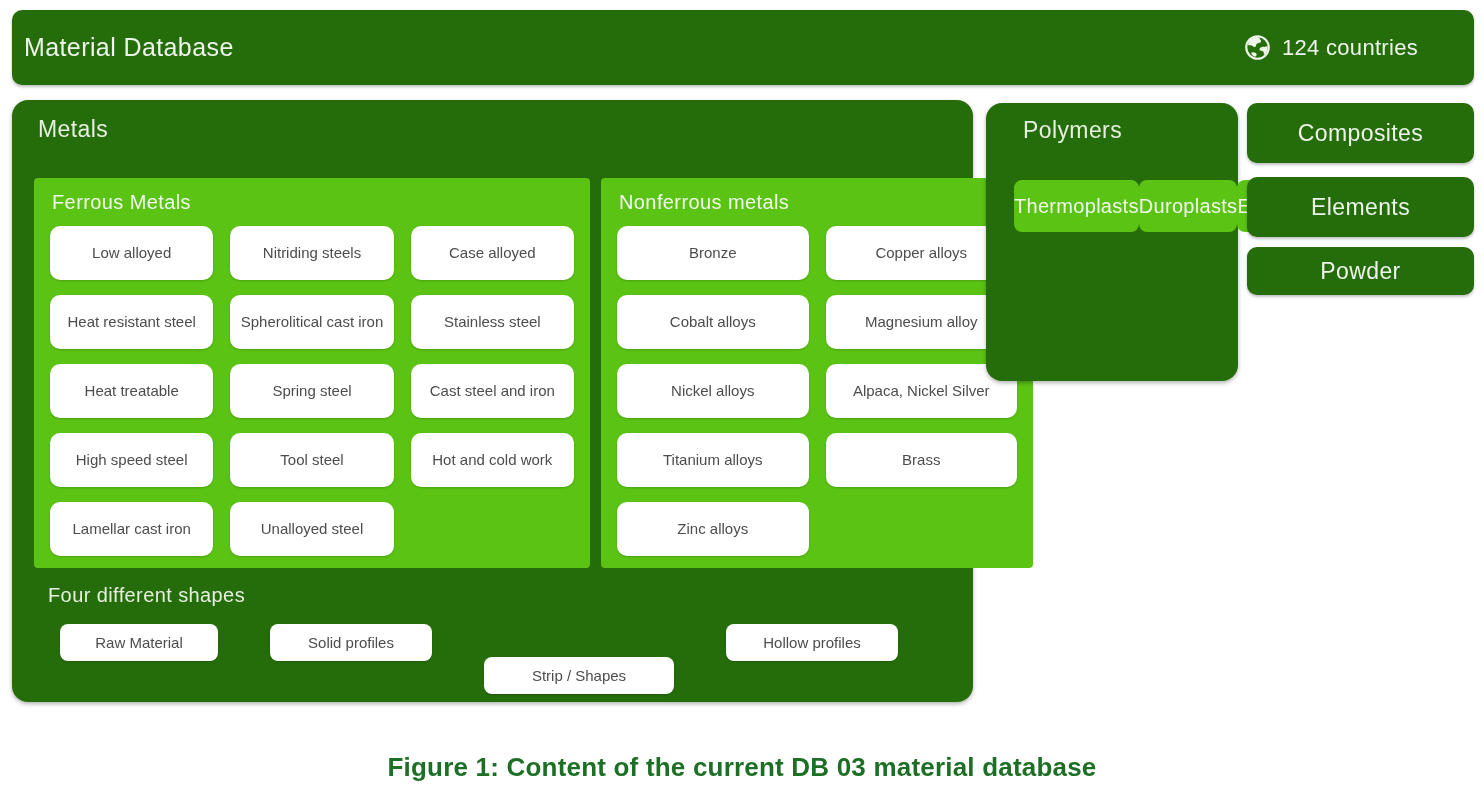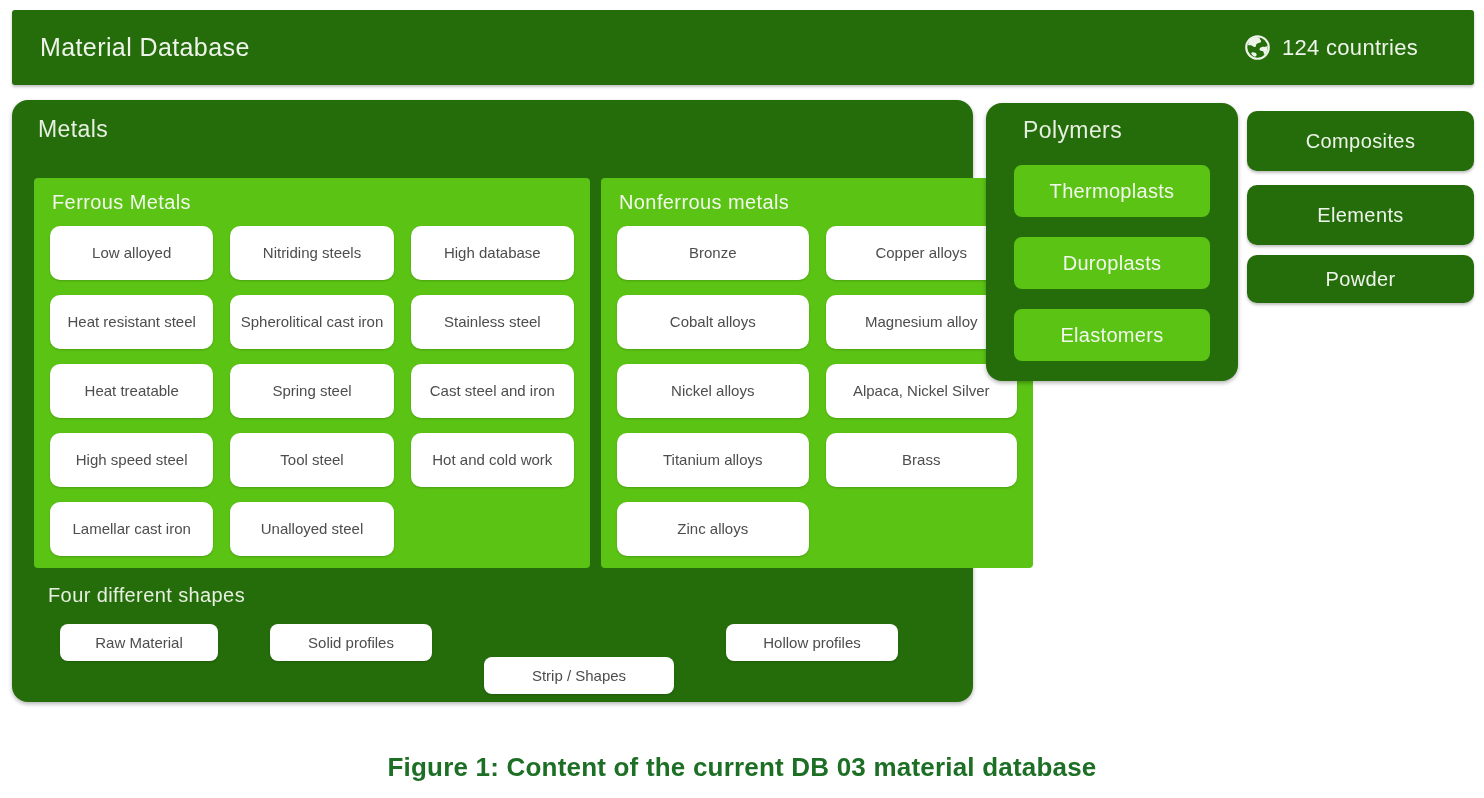--- a/index.html
+++ b/index.html
@@ -3,23 +3,23 @@
 <meta charset="utf-8">
 <style>
   html,body{margin:0;padding:0;background:#ffffff;}
   #canvas{
     position:relative;width:1484px;height:798px;background:#ffffff;
     font-family:"Liberation Sans", sans-serif;overflow:hidden;
   }
   
   .header{
     position:absolute;left:12px;top:10px;width:1462px;height:75px;
-    background:#256d0b;border-radius:3px;box-sizing:border-box;
+    background:#256d0b;border-radius:10px;box-sizing:border-box;
     display:flex;align-items:center;justify-content:space-between;
-    padding:0 56px 0 28px;box-shadow:0 2px 3px rgba(0,0,0,.25);
+    padding:0 56px 0 12px;box-shadow:0 2px 3px rgba(0,0,0,.25);
   }
   .header-title{font-size:25px;color:#eef4ea;letter-spacing:.4px;}
   .header-right{display:flex;align-items:center;gap:11px;color:#eef4ea;font-size:22px;letter-spacing:.3px;}
   .globe{width:27px;height:27px;display:block;}
   
   .metals{
     position:absolute;left:12px;top:100px;width:961px;height:602px;
     background:#256d0b;border-radius:16px;box-shadow:0 2px 4px rgba(0,0,0,.3);
   }
   .metals-title{position:absolute;left:26px;top:16px;font-size:23px;color:#e7efe0;letter-spacing:.4px;}
@@ -47,30 +47,30 @@
   .shapes-row .chip:nth-child(2){width:162px;}
   .shapes-row .chip:nth-child(3){width:190px;margin-top:33px;}
   .shapes-row .chip:nth-child(4){width:172px;}
   
   .polymers{
     position:absolute;left:986px;top:103px;width:252px;height:278px;
     background:#256d0b;border-radius:16px;box-sizing:border-box;
     padding:14px 28px 0;box-shadow:0 2px 4px rgba(0,0,0,.3);
   }
   .polymers-title{font-size:23px;color:#e7efe0;padding-left:9px;letter-spacing:.4px;}
-  .polymers-list{margin-top:21px;display:flex;flex-direction:column;gap:20px;}
+  .polymers-list{margin-top:36px;display:flex;flex-direction:row;gap:0;}
   .polymers-list .poly-chip{
     height:52px;background:#5bc314;border-radius:8px;color:#f2f7ee;font-size:20px;
     display:flex;align-items:center;justify-content:center;letter-spacing:.3px;
   }
   
   .cat{
     position:absolute;left:1247px;width:227px;background:#256d0b;border-radius:10px;
     color:#eef4ea;display:flex;align-items:center;justify-content:center;
-    font-size:20px;letter-spacing:.4px;box-shadow:0 2px 3px rgba(0,0,0,.25);margin-top:8px;
+    font-size:23px;letter-spacing:.4px;box-shadow:0 2px 3px rgba(0,0,0,.25);
   }
   .cat1{top:103px;height:60px;}
   .cat2{top:177px;height:60px;}
   .cat3{top:247px;height:48px;}
   
   .caption{
     position:absolute;left:0;right:0;top:752px;text-align:center;
     font-size:26px;font-weight:bold;color:#1e6f26;letter-spacing:.2px;
   }
 </style>
@@ -93,21 +93,21 @@
   </div>
 
   <div class="metals">
     <div class="metals-title">Metals</div>
 
     <div class="panel ferrous">
       <div class="panel-title">Ferrous Metals</div>
       <div class="chip-grid">
           <div class="chip">Low alloyed</div>
           <div class="chip">Nitriding steels</div>
-          <div class="chip">High database</div>
+          <div class="chip">Case alloyed</div>
           <div class="chip">Heat resistant steel</div>
           <div class="chip">Spherolitical cast iron</div>
           <div class="chip">Stainless steel</div>
           <div class="chip">Heat treatable</div>
           <div class="chip">Spring steel</div>
           <div class="chip">Cast steel and iron</div>
           <div class="chip">High speed steel</div>
           <div class="chip">Tool steel</div>
           <div class="chip">Hot and cold work</div>
           <div class="chip">Lamellar cast iron</div>

